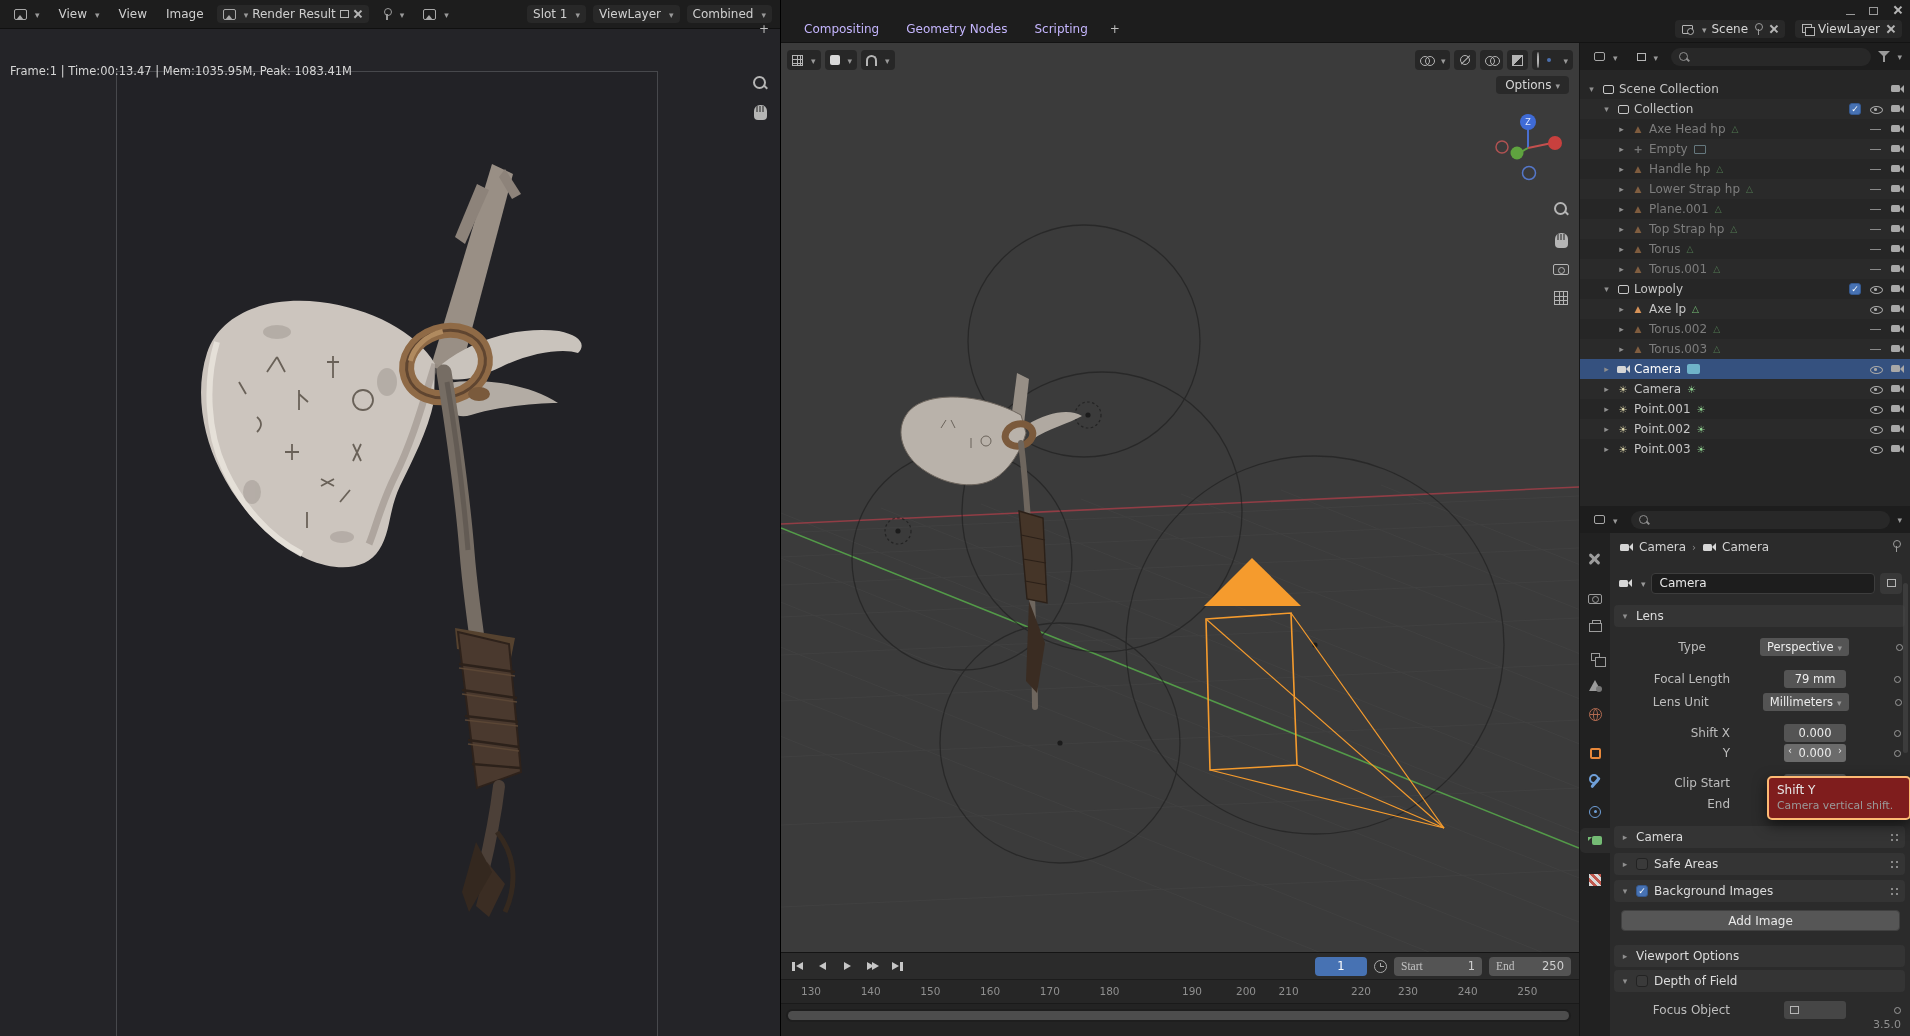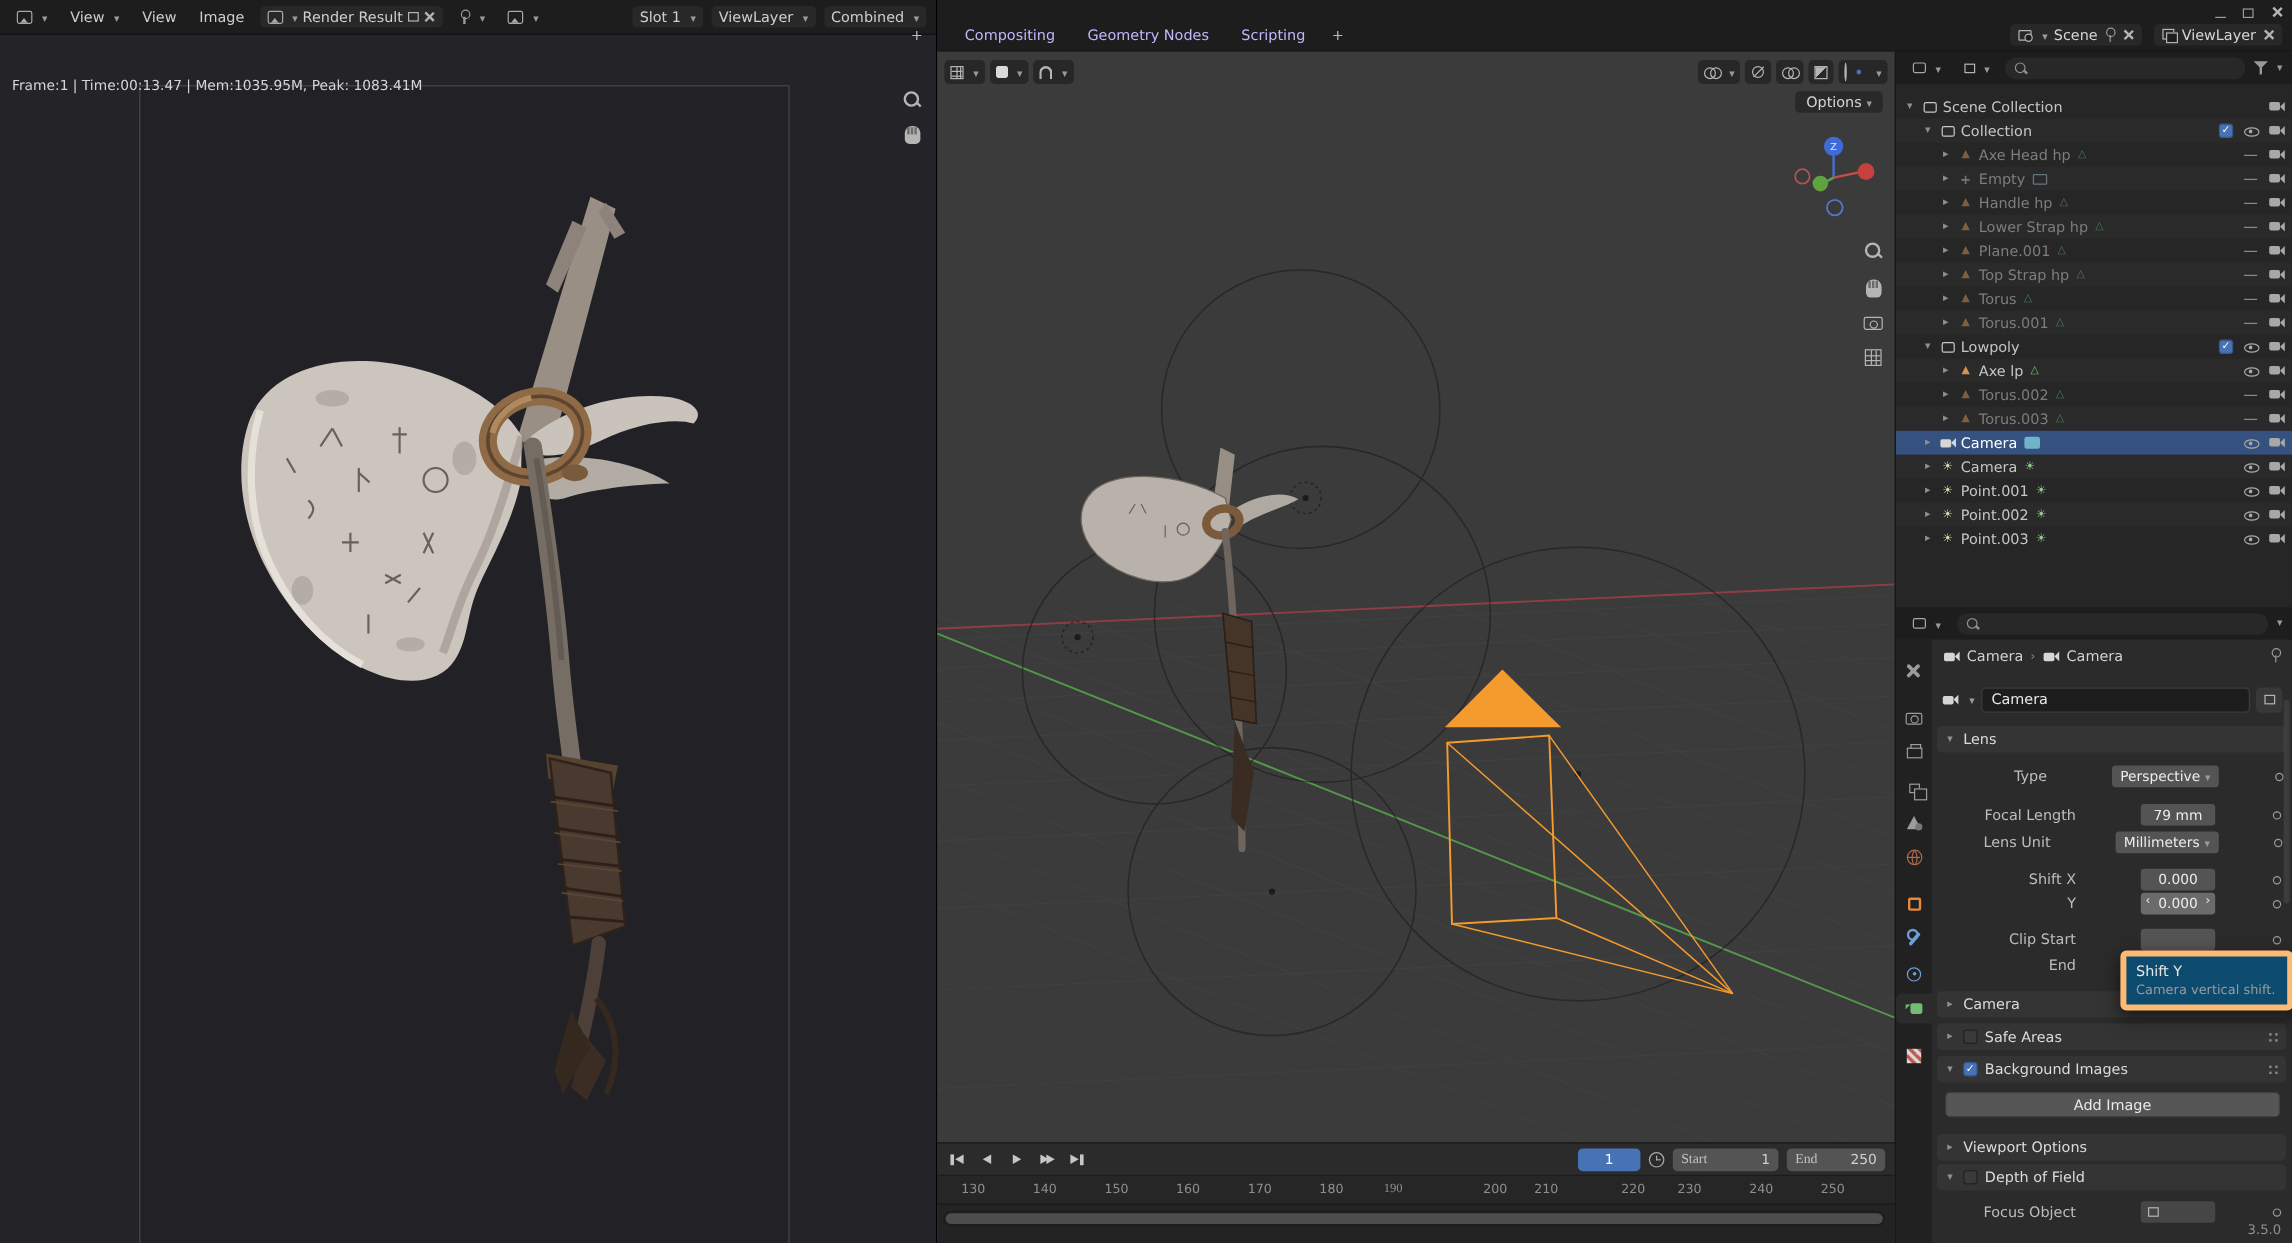--- a/index.html
+++ b/index.html
@@ -203,21 +203,21 @@
   .pfield { flex:1; height:18px; background:#545454; border-radius:3px; display:flex; align-items:center; justify-content:center; color:#ececec; font-size:11.5px; position:relative; }
   .pfield.dd { justify-content:flex-start; padding:0 7px; }
   .pfield.dd .dd-arrow { margin-left:auto; }
   .pfield.hover { background:#6b6b6b; }
   .pfield .nudge { position:absolute; top:1px; font-size:10px; color:#e6e6e6; }
   .pfield .nudge.l { left:4px; } .pfield .nudge.r { right:4px; }
   .pdec { width:15px; display:flex; justify-content:center; }
   .pdec::after { content:""; width:5px; height:5px; border:1.3px solid #9a9a9a; border-radius:50%; }
   .bigbtn { position:absolute; left:11px; right:10px; height:21px; background:#565656; border:1px solid #404040; border-radius:4px; display:flex; align-items:center; justify-content:center; color:#e9e9e9; }
   .objfield { flex:1; height:18px; background:#464646; border-radius:3px; display:flex; align-items:center; padding:0 6px; gap:5px; }
-  .tooltip { position:absolute; left:157px; top:243px; width:144px; background:#0c4a6e; border:5px solid #fdba74; border-radius:5px; padding:5px 8px 6px; z-index:9; box-shadow:0 5px 14px rgba(0,0,0,.55);margin-top:16px; }
+  .tooltip { position:absolute; left:157px; top:243px; width:144px; background:#7f1d1d; border:2px solid #fdba74; border-radius:5px; padding:5px 8px 6px; z-index:9; box-shadow:0 5px 14px rgba(0,0,0,.55); }
   .tooltip .tt-title { color:#e6e6e6; font-size:12px; }
   .tooltip .tt-desc { color:#9a9a9a; font-size:10.8px; margin-top:2px; }
   .version { position:absolute; right:9px; bottom:5px; color:#8f8f8f; font-size:11px; }
   .pscroll { position:absolute; right:2px; top:50px; width:5px; height:170px; background:#4a4a4a; border-radius:3px; opacity:.55; }
 </style>
 </head>
 <body>
 
 <div class="screen">
 
@@ -540,21 +540,21 @@
           </span>
         </div>
       </div>
       <div class="tl-ruler">
           <span class="tick" style="left: 30px;">130</span>
           <span class="tick" style="left: 89.7px;">140</span>
           <span class="tick" style="left: 149.4px;">150</span>
           <span class="tick" style="left: 209.1px;">160</span>
           <span class="tick" style="left: 268.8px;">170</span>
           <span class="tick" style="left: 328.5px;">180</span>
-          <span class="tick" style="left: 380px; font-family: Liberation Serif, serif;">190</span>
+          <span class="tick" style="left: 411px;">190</span>
           <span class="tick" style="left: 465px;">200</span>
           <span class="tick" style="left: 507.6px;">210</span>
           <span class="tick" style="left: 580px;">220</span>
           <span class="tick" style="left: 627px;">230</span>
           <span class="tick" style="left: 686.7px;">240</span>
           <span class="tick" style="left: 746.4px;">250</span>
         </div>
       <div class="tl-scroll">
           <div class="handle"></div>
         </div>

